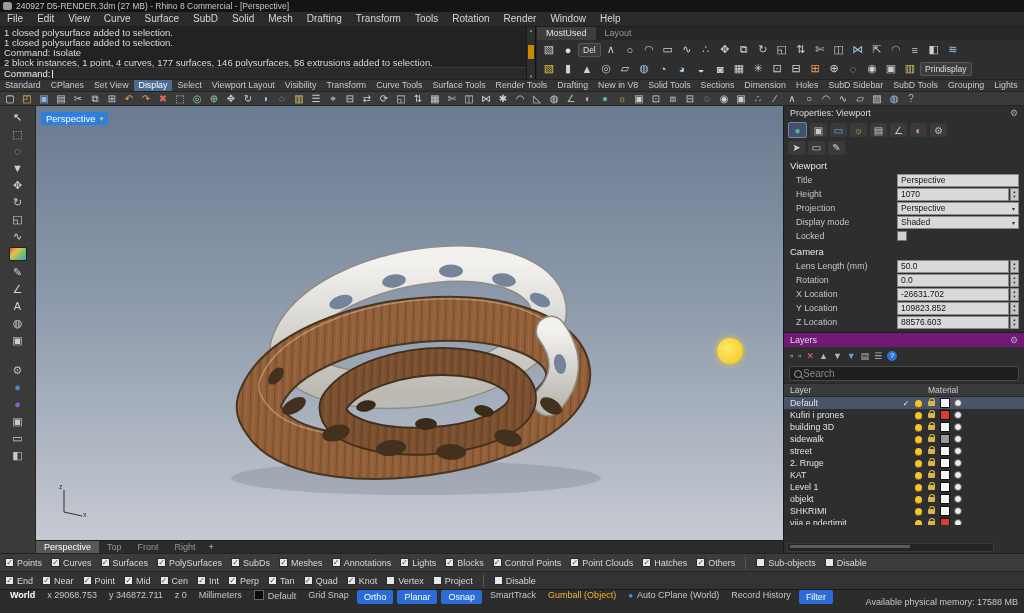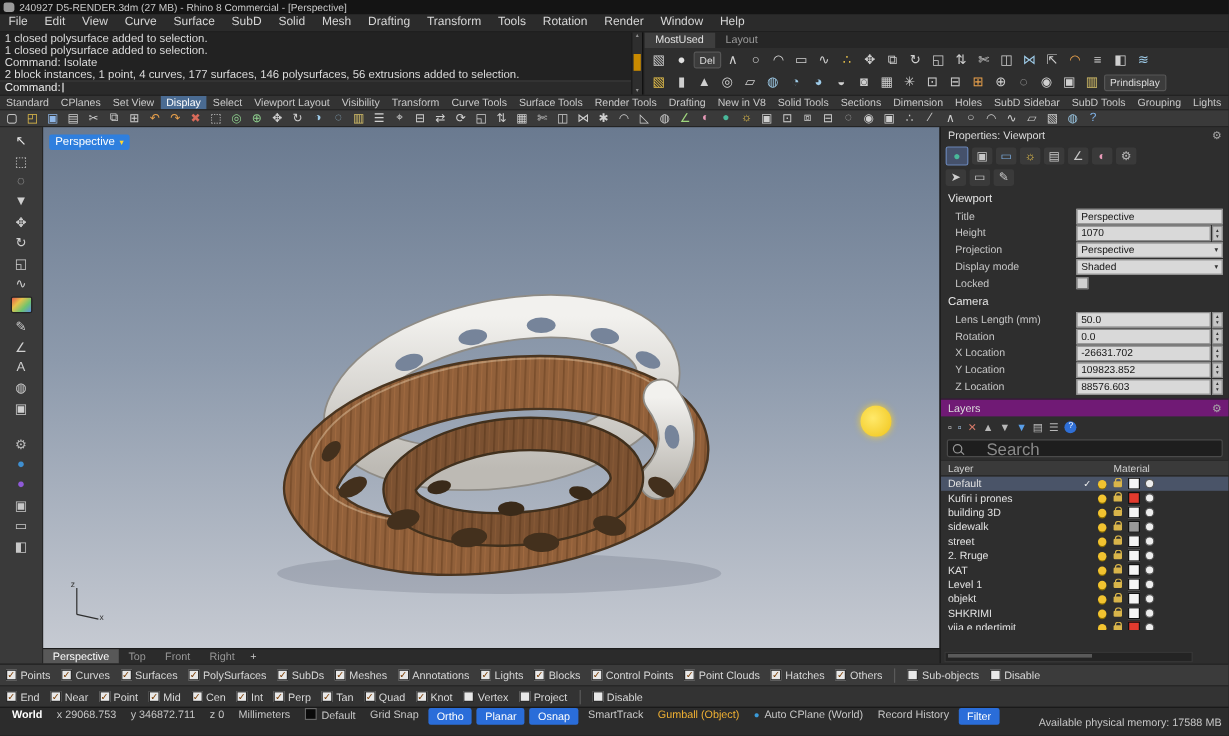--- a/index.html
+++ b/index.html
@@ -76,21 +76,21 @@
     display:flex;align-items:center;padding:0 3px;overflow:hidden}
   .pval{flex:1;white-space:nowrap;overflow:hidden}
   .ddarrow{font-size:6px;color:#333;margin-left:2px}
   .spin{width:9px;height:13px;margin-left:1px;background:#c6c6c6;border:1px solid #8a8a8a;display:flex;flex-direction:column;
     align-items:center;justify-content:center;font-size:4.5px;color:#333;line-height:5px;flex:none;box-sizing:border-box}
   .pcheck{width:10px;height:10px;background:#d0d0d0;border:1px solid #777;box-sizing:border-box}
   #layers-toolbar{display:flex;align-items:center;gap:5px;padding:2px 6px;height:13px}
   .lt-icon{font-size:9px;color:#c9c9c9}
   .help{width:10px;height:10px;border-radius:50%;background:#2f6fd6;color:#fff;font-size:7px;display:flex;align-items:center;justify-content:center}
   #layers-search{margin:2px 5px;height:13px;background:#1e1e1e;border:1px solid #4a4a4a;border-radius:2px;
-    display:flex;align-items:center;padding:0 4px;gap:20px;color:#8a8a8a;font-size:14px}
+    display:flex;align-items:center;padding:0 4px;gap:1px;color:#8a8a8a;font-size:10px}
   .mag{width:6px;height:6px;border:1px solid #9a9a9a;border-radius:50%;position:relative;flex:none}
   .mag:after{content:'';position:absolute;width:4px;height:1px;background:#9a9a9a;transform:rotate(45deg);right:-3px;bottom:-1px}
   #layer-cols{display:flex;height:12px;background:#3a3a3a;border-top:1px solid #262626;border-bottom:1px solid #262626;
     font-size:8.5px;color:#cfcfcf;align-items:center}
   #col-layer{padding-left:6px;flex:1}
   #col-material{width:126px;box-sizing:border-box;padding-left:30px;flex:none}
   #layer-rows{height:128px;overflow:hidden}
   .lrow{display:flex;align-items:center;height:12px;padding-left:6px}
   .lrow.selected{background:#4a5468}
   .lname{flex:1;color:#e2e2e2;font-size:8.8px;white-space:nowrap;overflow:hidden}

